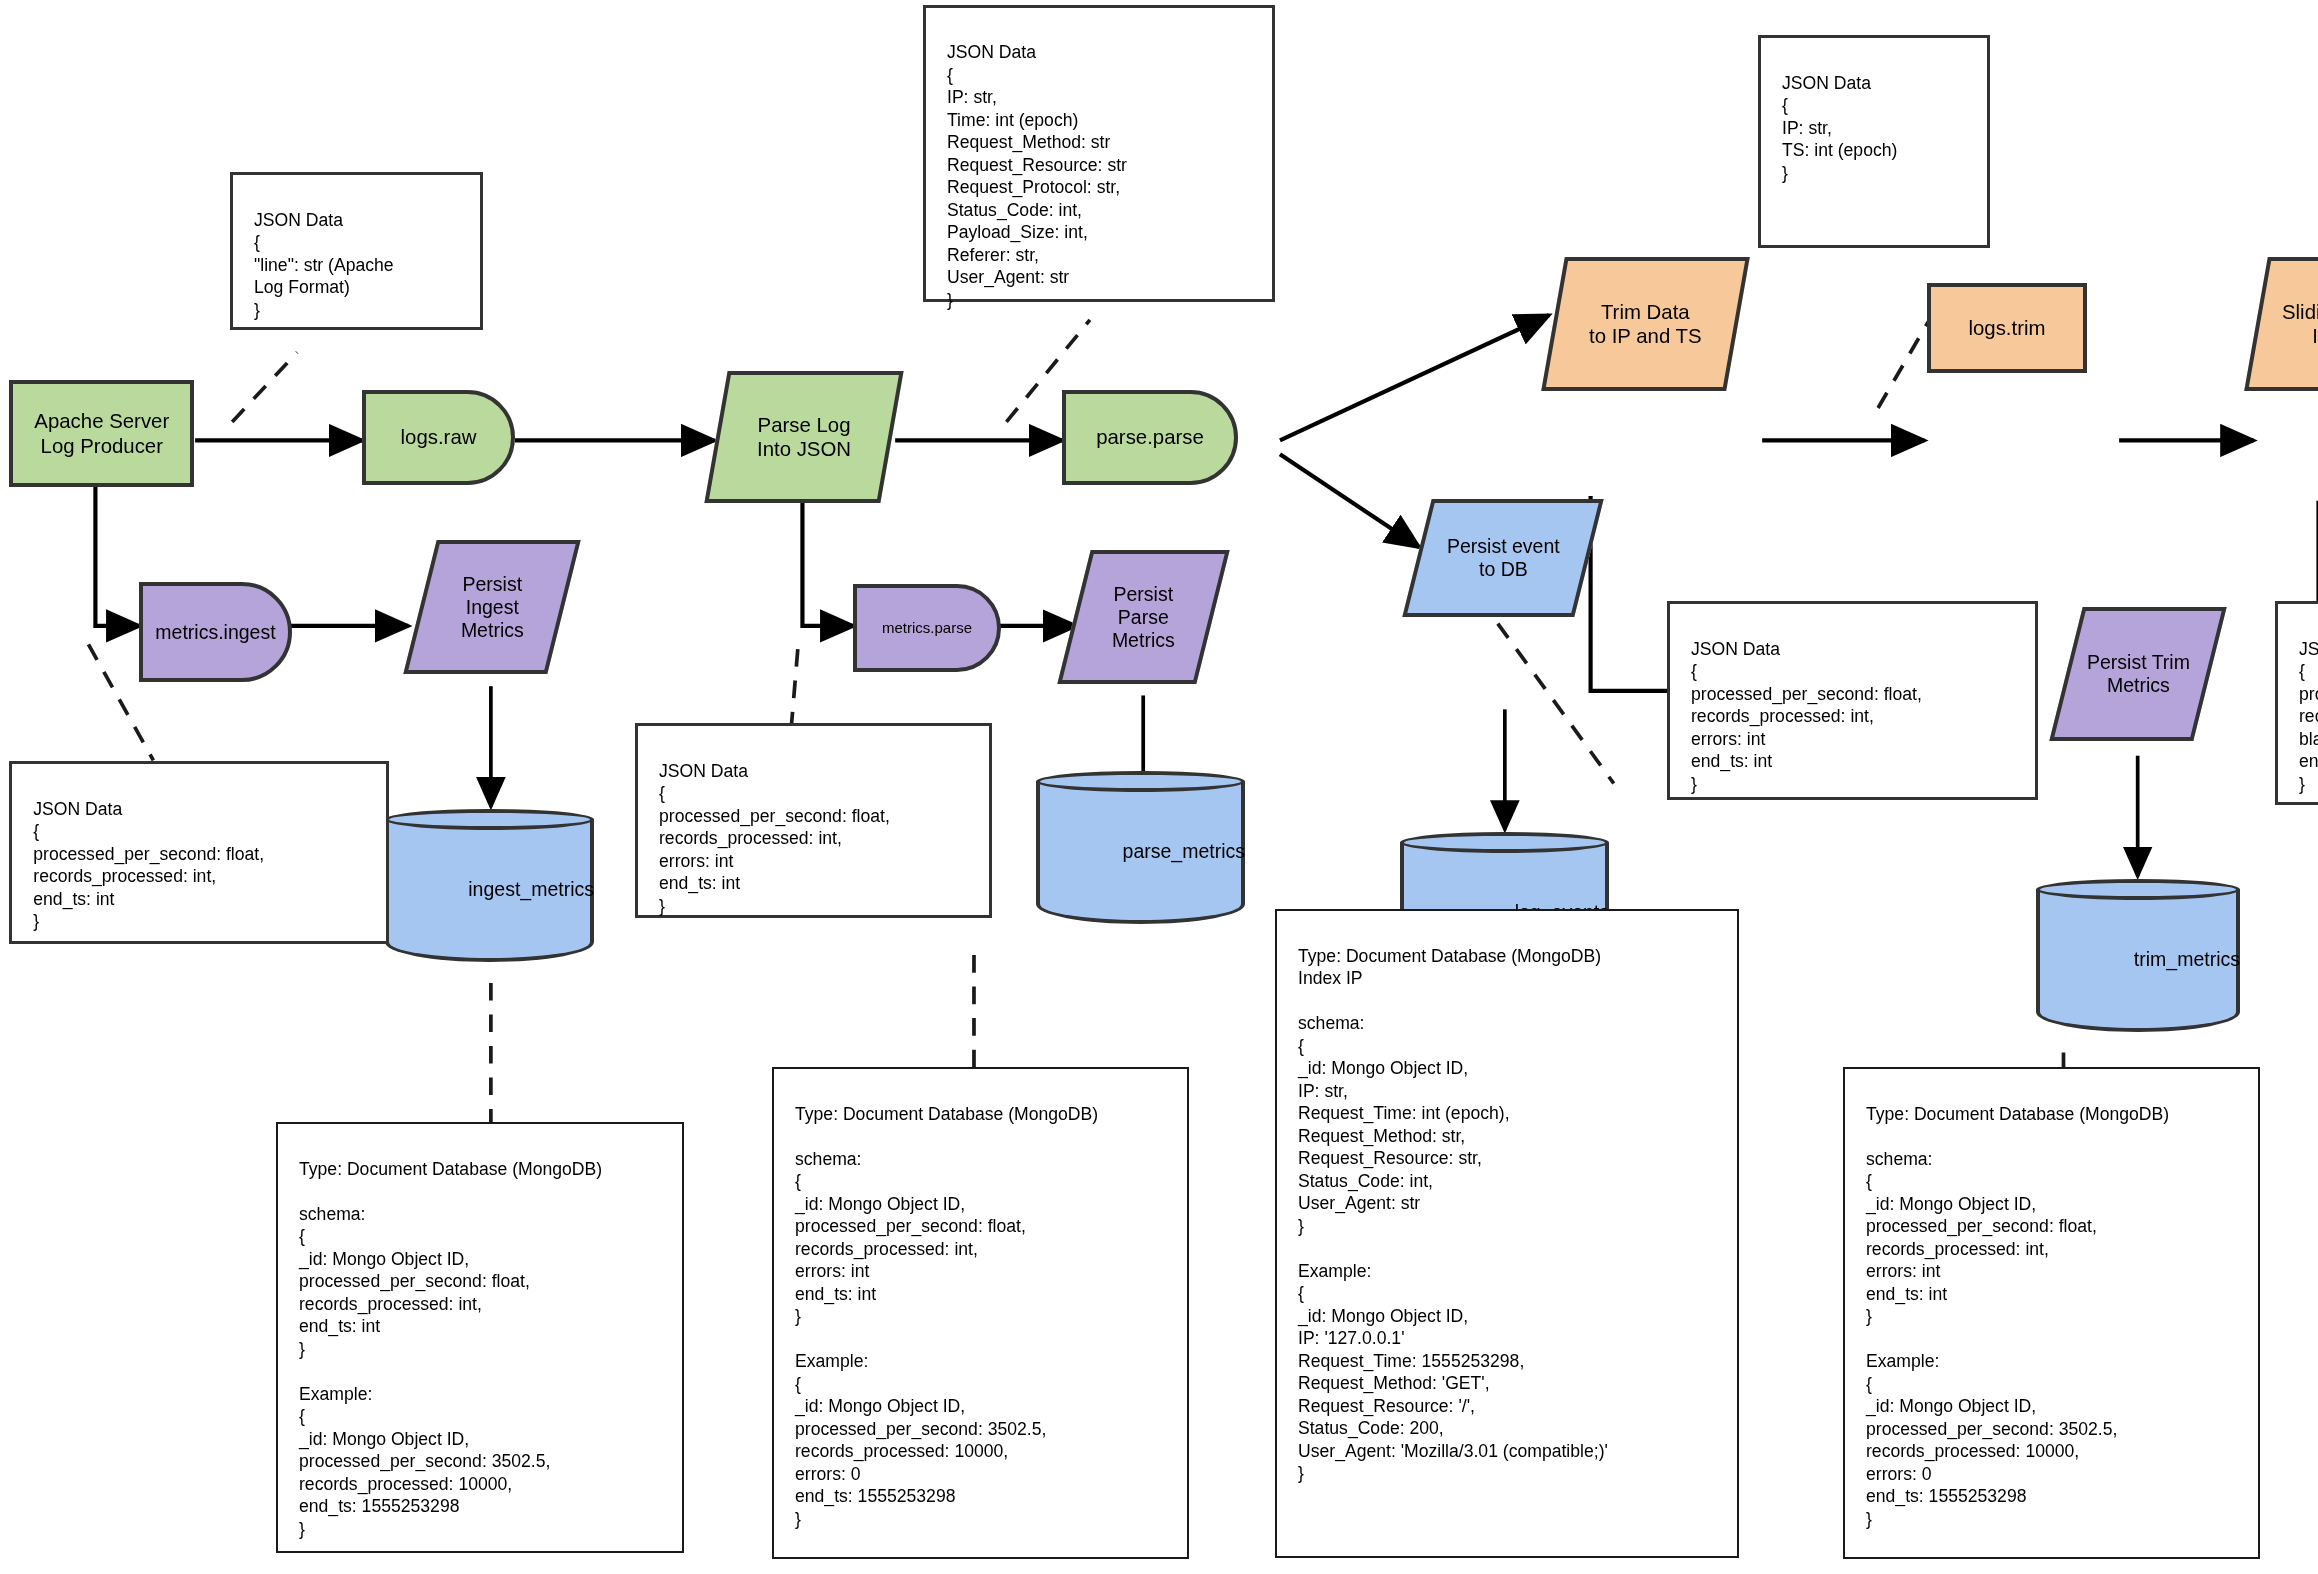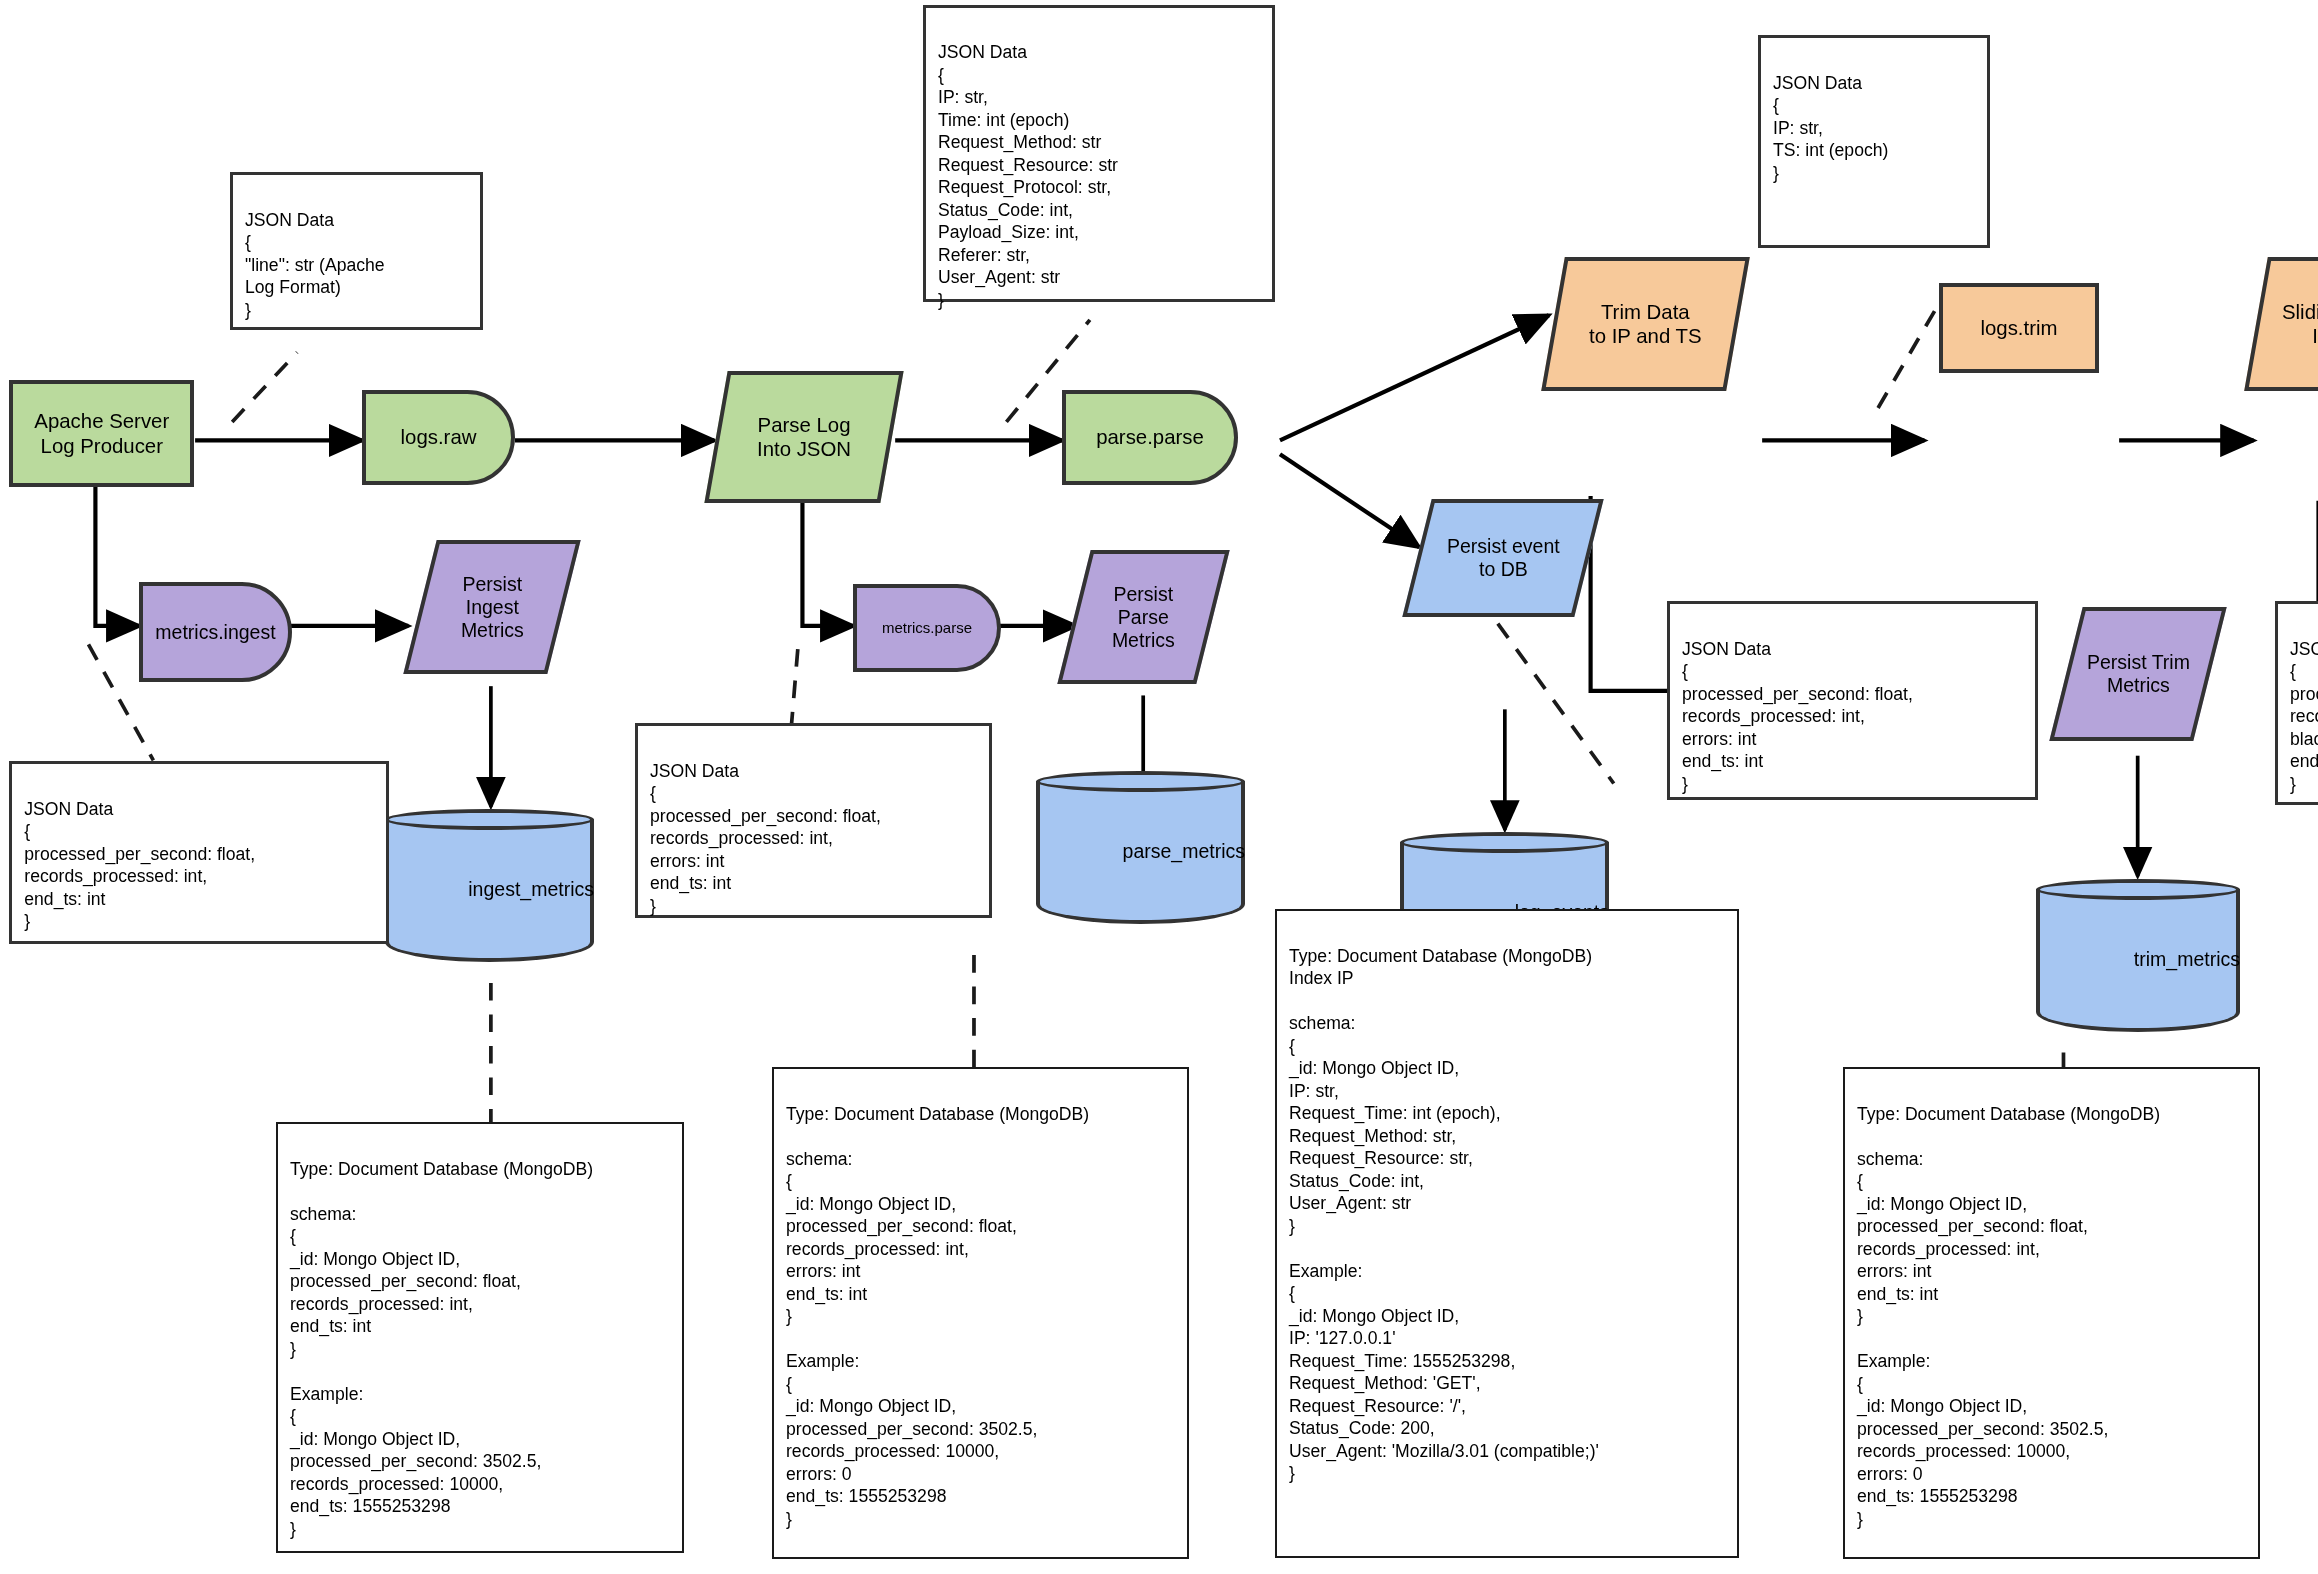--- a/index.html
+++ b/index.html
@@ -29,21 +29,21 @@
   .cyl{position:absolute;box-sizing:border-box;}
   .cyl .body{position:absolute;left:0;right:0;top:10.2px;bottom:0;background:#a6c6f2;
              border:4.2px solid #333333;border-top:none;border-radius:0 0 50% 50%/0 0 14% 14%;}
   .cyl .top{position:absolute;left:0;right:0;top:0;height:21.3px;background:#a6c6f2;
             border:4.2px solid #333333;border-radius:50%;box-sizing:border-box;}
   .cyl .lbl{position:absolute;left:0;right:0;top:52%;transform:translateY(-50%);
             text-align:right;color:#000;}
 
   
   .note{position:absolute;box-sizing:border-box;background:#ffffff;border:3.2px solid #333333;
-        color:#000;white-space:pre-line;padding:11px 12px;line-height:1.28;}
+        color:#000;white-space:pre-line;padding:11px 21px;line-height:1.28;}
 
   .note.plain{border:2.8px solid #1a1a1a;}
 
   
   .green{background:#bada9d;}
   .orange{background:#f7c99a;}
   .purple{background:#b5a4da;}
   .blue{background:#a6c6f2;}
 </style>
 </head>
@@ -127,21 +127,21 @@
 
   <div class="node topic green" style="left:1062px;top:390px;width:176px;height:95px;font-size:20.4px;">
     <span>parse.parse</span>
   </div>
 
   <div class="node skew orange" style="left:1553px;top:257px;width:185px;height:134px;font-size:20.4px;">
     <span>Trim Data
 to IP and TS</span>
   </div>
 
-  <div class="node rect orange" style="left:1927px;top:283px;width:160px;height:90px;font-size:20.4px;margin-left:12px;">
+  <div class="node rect orange" style="left:1927px;top:283px;width:160px;height:90px;font-size:20.4px;">
     <span>logs.trim</span>
   </div>
 
   <div class="node skew orange" style="left:2256px;top:257px;width:192px;height:134px;font-size:20.4px;">
     <span>Sliding Window
 IP Count</span>
   </div>
 
   <div class="node topic purple" style="left:139px;top:582px;width:153px;height:100px;font-size:19.5px;">
     <span>metrics.ingest</span>

